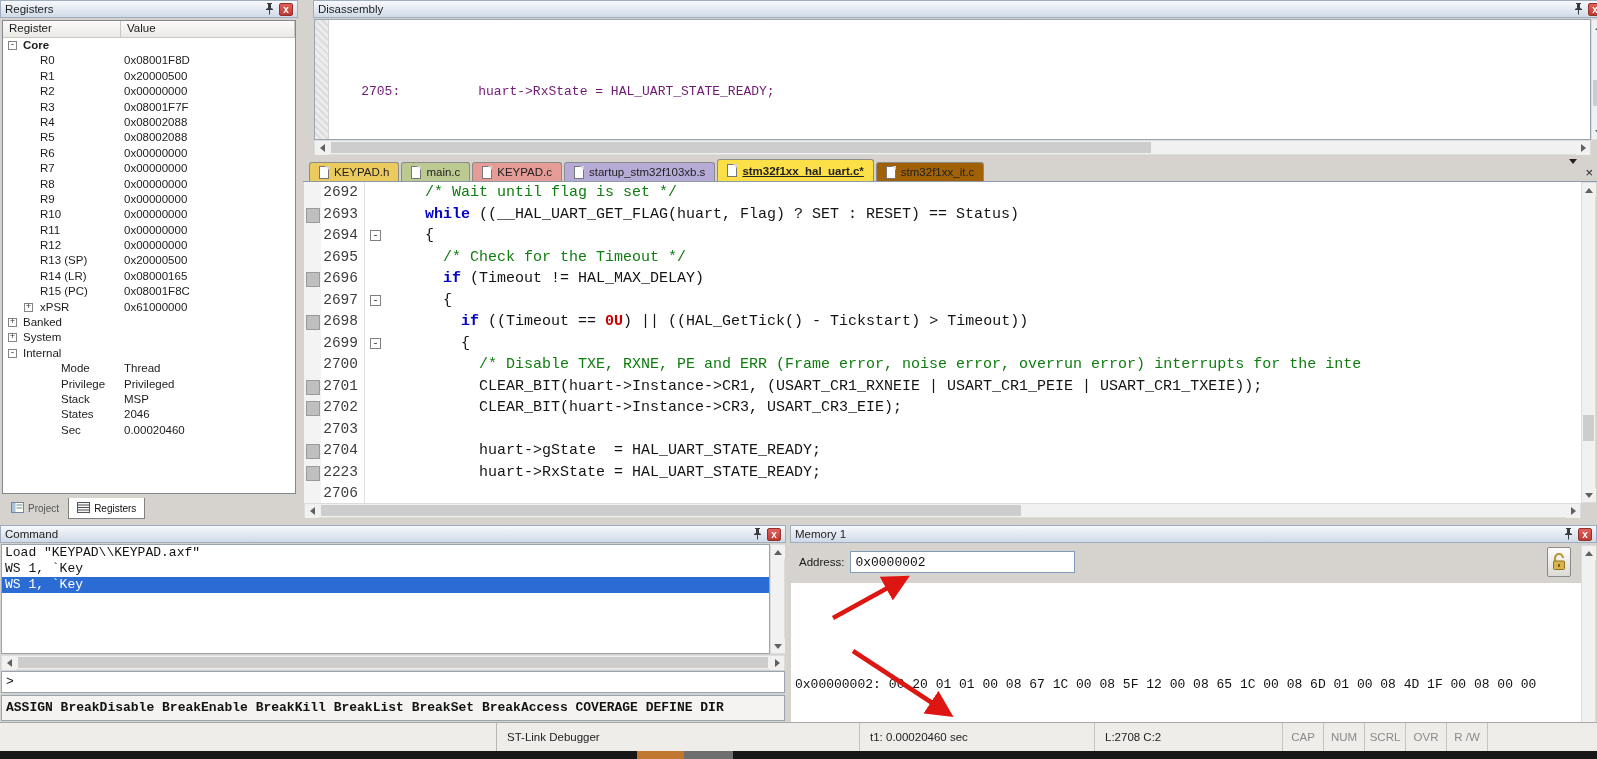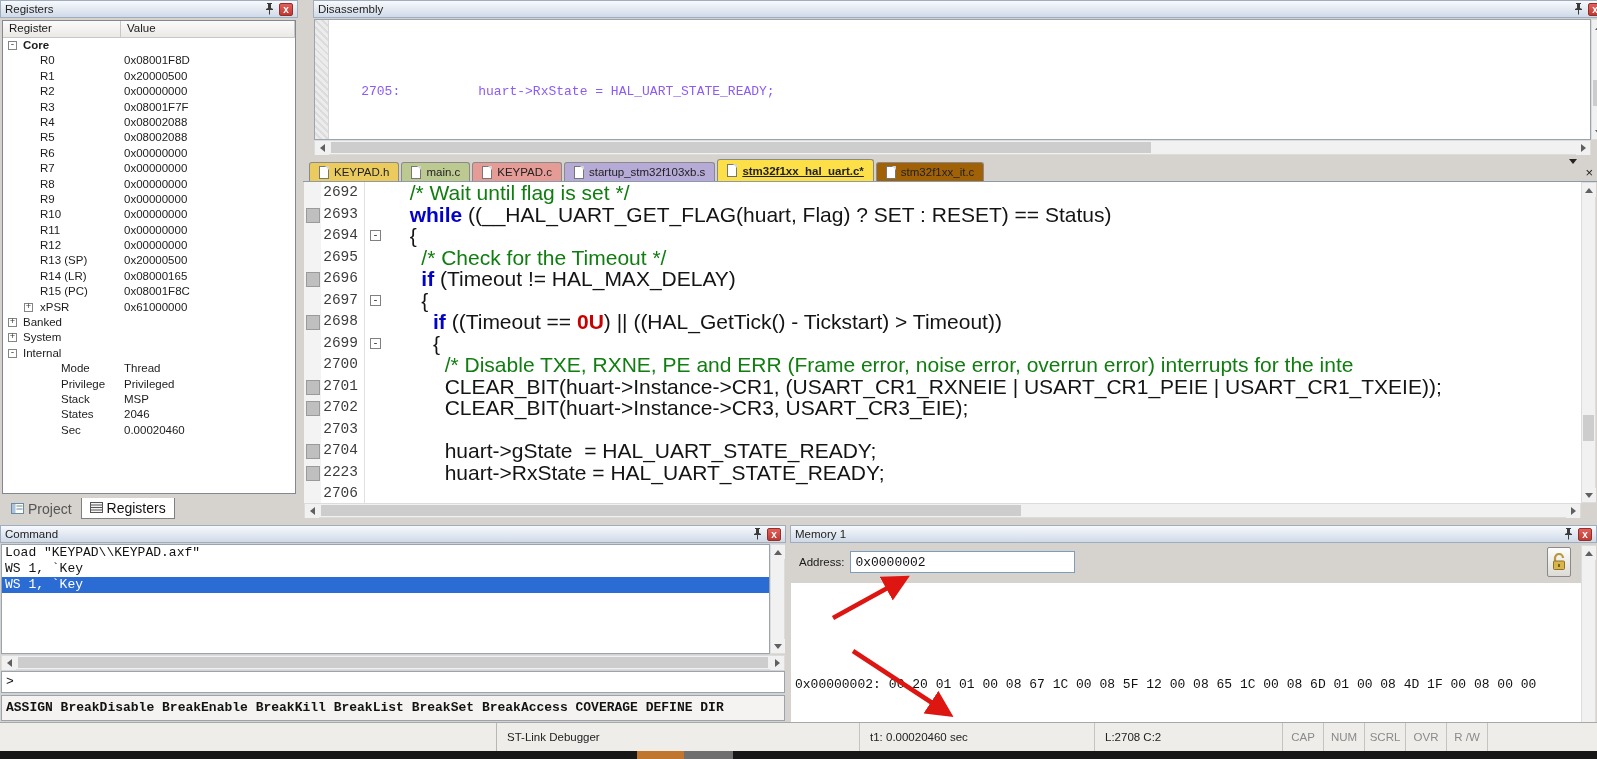--- a/index.html
+++ b/index.html
@@ -32,32 +32,32 @@
   .rrow { position:relative; height:15.4px; line-height:15.4px; font-size:11.5px; color:#1c1c1c; }
   .rrow .tbox { position:absolute; left:5px; top:3px; width:9px; height:9px; border:1px solid #848484; background:#fff;
     font-size:9px; line-height:7px; text-align:center; color:#333; font-family:"Liberation Mono",monospace; }
   .rrow .tbox:empty { display:none; }
   .rrow.lv1 .tbox { left:21px; }
   .rrow .rname { position:absolute; left:20px; }
   .rrow.lv1 .rname { left:37px; }
   .rrow.lv2 .rname { left:58px; }
   .rrow.bold .rname { font-weight:bold; }
   .rrow .rval { position:absolute; left:121px; }
-  .bottom-tabs { position:absolute; left:0; right:0; bottom:0; height:24px; display:flex; align-items:flex-end; padding-left:2px; font-size:14px; }
+  .bottom-tabs { position:absolute; left:0; right:0; bottom:0; height:24px; display:flex; align-items:flex-end; padding-left:2px; font-size:10px; }
   .btab { display:flex; align-items:center; gap:4px; height:21px; padding:0 8px; color:#555;
     border:1px solid transparent; }
   .btab.active { background:#fff; border:1px solid #808080; border-top:none; color:#111; }
   .btab .bticon { display:inline-block; }
   
   #disassembly-panel { left:313px; top:0; width:1294px; height:156px; }
   .dis-body { position:absolute; top:19px; left:1px; right:16px; bottom:16px; background:#fff; border:1px solid #9aa4ae; overflow:hidden; }
   .dis-margin { position:absolute; left:0; top:0; bottom:0; width:14px;
     background:repeating-linear-gradient(45deg,#ececec 0 3px,#dcdcdc 3px 5px); border-right:1px solid #d5d5d5; }
   .dis-lines { position:absolute; left:15px; top:2px; right:0; font-family:"Liberation Mono",monospace; font-size:13px; line-height:15.6px; white-space:pre; }
-  .dline.src span { color:#8b5cf6; }
+  .dline.src span { color:#701a75; }
   
   #editor-panel { left:303px; top:160px; width:1294px; height:359px; }
   .etabbar { position:absolute; left:0; top:0; right:0; height:22px; display:flex; align-items:flex-end; padding-left:6px;
     border-bottom:1px solid #8d9aa8; background:#d6d3ce; }
   .etab { display:flex; align-items:center; gap:5px; height:19px; padding:0 9px; margin-right:2px; font-size:11.5px;
     border:1px solid #8a8a8a; border-bottom:none; border-radius:3px 3px 0 0; color:#222; }
   .etab.active { background:#fff; height:22px; font-weight:bold; }
   .etab.active .etab-label { text-decoration:underline; }
   .doc-icon { width:10px; height:13px; background:#fff; border:1px solid #777; position:relative; }
   .doc-icon::after { content:""; position:absolute; right:-1px; top:-1px; border-style:solid; border-width:0 4px 4px 0; border-color:transparent #d6d3ce transparent transparent; }
@@ -65,21 +65,21 @@
   .ed-close { font-size:13px; color:#222; line-height:12px; }
   .code-area { position:absolute; left:1px; top:22px; right:16px; bottom:16px; background:#fff; overflow:hidden; }
   .cline { position:relative; height:21.5px; line-height:21.5px; white-space:pre; }
   .cline .mark { position:absolute; left:0; top:0; width:17px; height:21.5px; background:#f3f3f3; }
   .cline .mark.marked::after { content:""; position:absolute; left:2px; top:4px; width:12px; height:13px; background:#bfbfbf; border:1px solid #9a9a9a; }
   .cline .lnum { position:absolute; left:17px; top:0; width:44px; text-align:right; padding-right:6px;
     font-family:"Liberation Mono",monospace; font-size:14.5px; color:#3c3c3c; border-right:1px solid #e0e0e0; height:21.5px; }
   .cline .fold { position:absolute; left:66px; top:5px; width:11px; height:11px; border:1px solid #808080; background:#fff;
     font-size:10px; line-height:9px; text-align:center; color:#333; font-family:"Liberation Mono",monospace; }
   .cline .fold:empty { visibility:hidden; }
-  .cline .ctext { position:absolute; left:94px; top:0; font-family:Liberation Sans, sans-serif; font-size:21px; }
+  .cline .ctext { position:absolute; left:103px; top:0; font-family:Liberation Mono, monospace; font-size:15px; }
   .tok-com { color:#0f7d0f; }
   .tok-kw  { color:#0202c8; font-weight:bold; }
   .tok-num { color:#c80000; font-weight:bold; }
   .tok-pln { color:#141414; }
   
   #command-panel { left:0; top:525px; width:786px; height:197px; }
   .cmd-body { position:absolute; left:1px; right:16px; top:19px; height:110px; background:#fff; border:1px solid #9aa4ae; overflow:hidden; }
   .cmdline { font-family:"Liberation Mono",monospace; font-size:13px; line-height:16px; white-space:pre; color:#121212; padding-left:3px; }
   .cmdline.sel { background:#2b6cd4; color:#fff; }
   .cmd-prompt { position:absolute; left:1px; right:1px; top:146px; height:22px; background:#fff; border:1px solid #9aa4ae;

